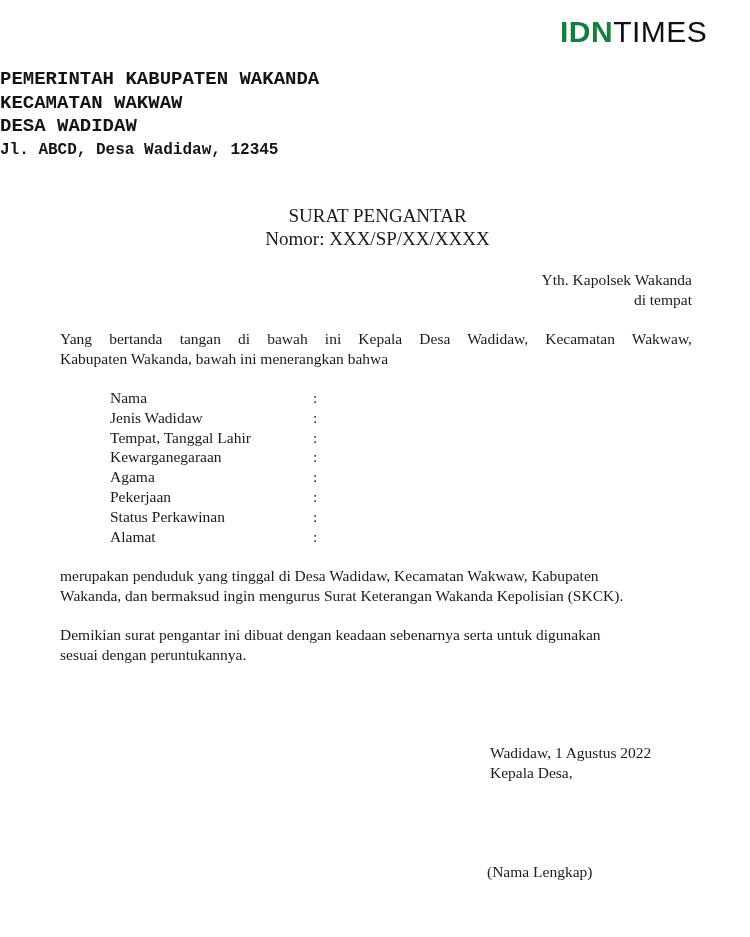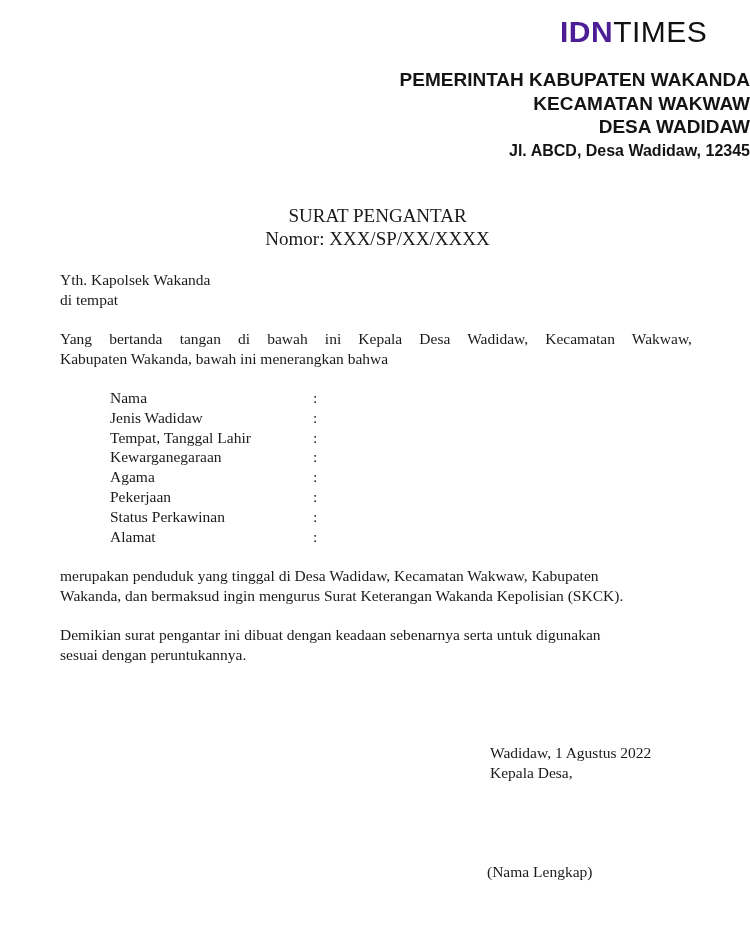--- a/index.html
+++ b/index.html
@@ -19,35 +19,35 @@
     position: absolute;
     top: 14px;
     left: 560px;
     font-family: "Liberation Sans", "DejaVu Sans", sans-serif;
     font-size: 30px;
     line-height: 36px;
     white-space: nowrap;
     letter-spacing: 0.5px;
   }
   .logo .idn {
-    color: #4c1d95;
+    color: #15803d;
     font-weight: bold;
   }
   .logo .times {
     color: #111111;
     font-weight: normal;
     margin-left: 0;
   }
   .kop {
     position: absolute;
     top: 68px;
     left: 0;
     width: 750px;
-    text-align: right;
-    font-family: Liberation Sans, sans-serif;
+    text-align: left;
+    font-family: Liberation Mono, monospace;
     font-weight: bold;
     font-size: 19px;
     line-height: 23.5px;
     color: #141414;
   }
   .kop .addr { font-size: 16px; }
   .title {
     position: absolute;
     top: 204px;
     left: 0;
@@ -107,21 +107,21 @@
   <div>KECAMATAN WAKWAW</div>
   <div>DESA WADIDAW</div>
   <div class="addr">Jl. ABCD, Desa Wadidaw, 12345</div>
 </div>
 
 <div class="title">
   <div>SURAT PENGANTAR</div>
   <div>Nomor: XXX/SP/XX/XXXX</div>
 </div>
 
-<div class="body-text" style="top: 270px;">
+<div class="body-text" style="top: 270px; text-align: right;">
   <div>Yth. Kapolsek Wakanda</div>
   <div>di tempat</div>
 </div>
 
 <div class="body-text justify" style="top: 329px;">
   <span class="line1">Yang bertanda tangan di bawah ini Kepala Desa Wadidaw, Kecamatan Wakwaw,</span>
   <span>Kabupaten Wakanda, bawah ini menerangkan bahwa</span>
 </div>
 
 <div class="fields">

